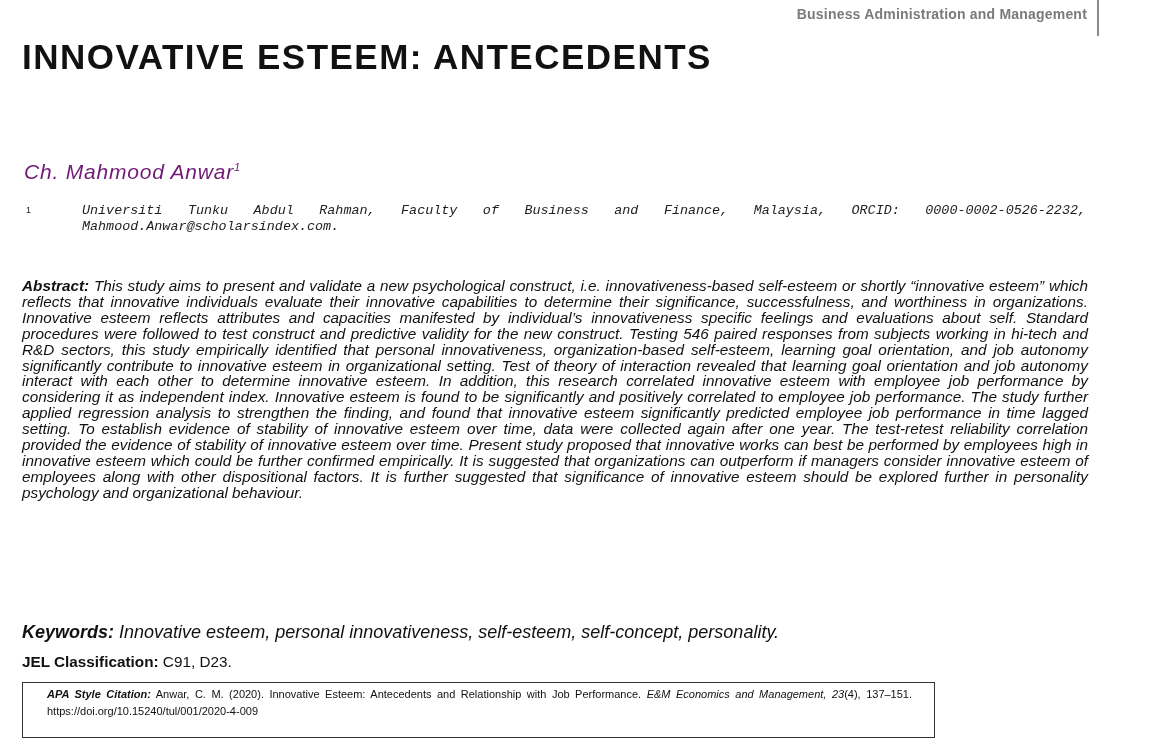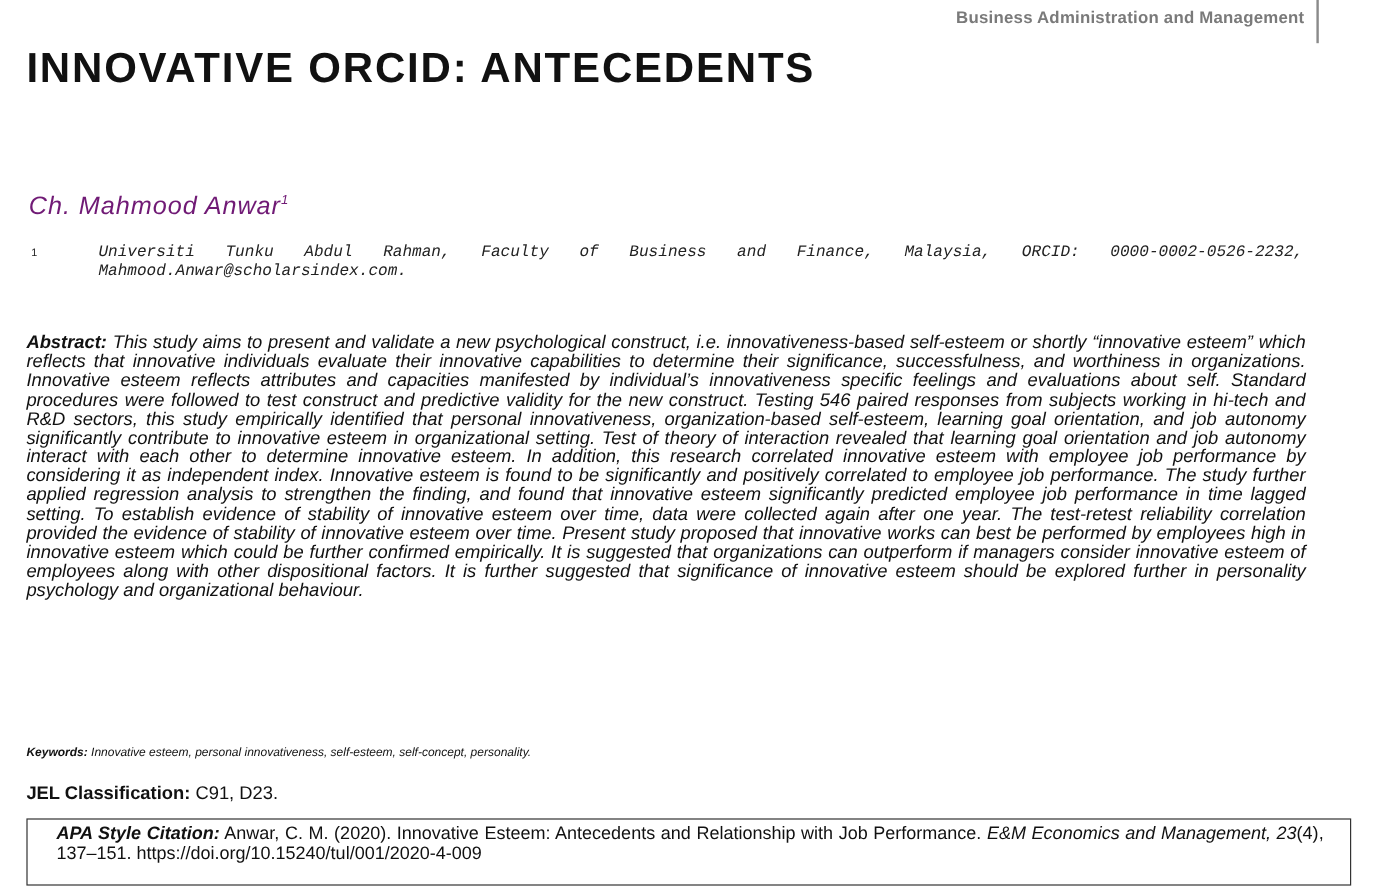--- a/index.html
+++ b/index.html
@@ -14,35 +14,35 @@
   .author { position: absolute; left: 24px; top: 160px; font-weight: normal; font-style: italic;
          font-size: 21px; letter-spacing: 0.8px; color: #701a75; }
   .author sup { font-size: 11px; vertical-align: 8px; }
   .affil { position: absolute; left: 26px; top: 203px; width: 1060px; font-size: 13.4px;
          line-height: 16px; font-style: italic; color: #222; }
   .affil .mark { position: absolute; left: 0; top: -1px; font-size: 9px; font-style: normal; }
   .affil .text { margin-left: 56px; text-align: justify; text-align-last: left; word-spacing: 2px; font-family: Liberation Mono, monospace; }
   .abstract { position: absolute; left: 22px; top: 278px; width: 1066px; font-size: 15.3px;
          line-height: 15.9px; font-style: italic; text-align: justify; color: #111; }
   .abstract b { font-style: italic; }
-  .keywords { position: absolute; left: 22px; top: 622px; font-size: 10px; font-style: italic; color: #111; }
+  .keywords { position: absolute; left: 22px; top: 622px; font-size: 18px; font-style: italic; color: #111; }
   .jel { position: absolute; left: 22px; top: 653px; font-size: 15.3px; color: #111; }
-  .citation-box { position: absolute; left: 22px; top: 682px; width: 1104px; height: 56px;
+  .citation-box { position: absolute; left: 22px; top: 682px; width: 913px; height: 56px;
          border: 1.5px solid #333; box-sizing: border-box; padding: 3px 22px 0 24px;
-         font-size: 15px; line-height: 17px; text-align: justify; color: #111; }
+         font-size: 11px; line-height: 17px; text-align: justify; color: #111; }
   .citation-box i { font-style: italic; }
 </style>
 </head>
 <body>
 
 <div class="section-header">Business Administration and Management</div>
 <div class="header-rule"></div>
 
 <h1 class="title">
-  <span>INNOVATIVE ORCID: ANTECEDENTS</span>
+  <span>INNOVATIVE ESTEEM: ANTECEDENTS</span>
 </h1>
 
 <div class="author"><span>Ch. Mahmood Anwar</span><sup>1</sup></div>
 
 <div class="affil">
   <span class="mark">1</span>
   <div class="text">Universiti Tunku Abdul Rahman, Faculty of Business and Finance, Malaysia, ORCID: 0000-0002-0526-2232, Mahmood.Anwar@scholarsindex.com.</div>
 </div>
 
 <div class="abstract"><b>Abstract:</b> <span>This study aims to present and validate a new psychological construct, i.e. innovativeness-based self-esteem or shortly “innovative esteem” which reflects that innovative individuals evaluate their innovative capabilities to determine their significance, successfulness, and worthiness in organizations. Innovative esteem reflects attributes and capacities manifested by individual’s innovativeness specific feelings and evaluations about self. Standard procedures were followed to test construct and predictive validity for the new construct. Testing 546 paired responses from subjects working in hi-tech and R&amp;D sectors, this study empirically identified that personal innovativeness, organization-based self-esteem, learning goal orientation, and job autonomy significantly contribute to innovative esteem in organizational setting. Test of theory of interaction revealed that learning goal orientation and job autonomy interact with each other to determine innovative esteem. In addition, this research correlated innovative esteem with employee job performance by considering it as independent index. Innovative esteem is found to be significantly and positively correlated to employee job performance. The study further applied regression analysis to strengthen the finding, and found that innovative esteem significantly predicted employee job performance in time lagged setting. To establish evidence of stability of innovative esteem over time, data were collected again after one year. The test-retest reliability correlation provided the evidence of stability of innovative esteem over time. Present study proposed that innovative works can best be performed by employees high in innovative esteem which could be further confirmed empirically. It is suggested that organizations can outperform if managers consider innovative esteem of employees along with other dispositional factors. It is further suggested that significance of innovative esteem should be explored further in personality psychology and organizational behaviour.</span></div>

